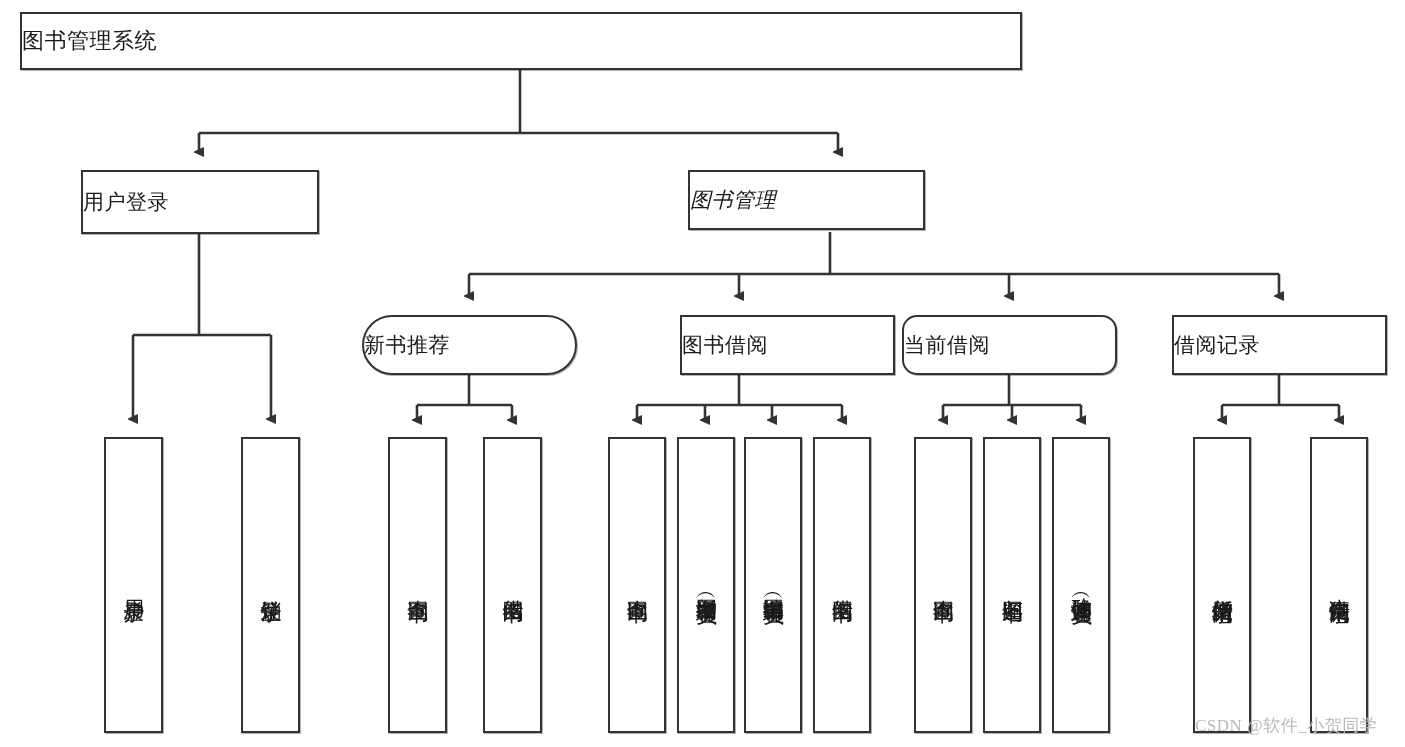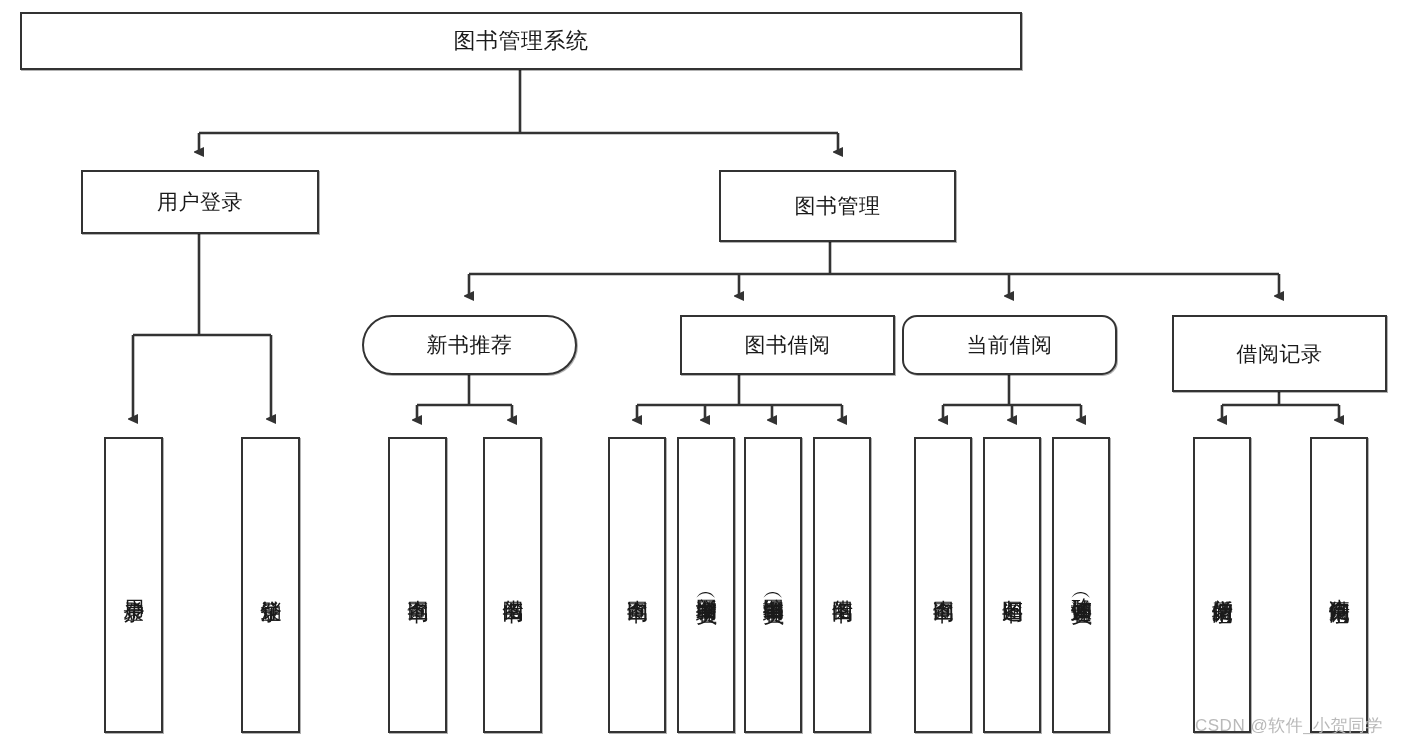--- a/index.html
+++ b/index.html
@@ -23,21 +23,20 @@
     height: 747px;
     pointer-events: none;
   }
   .node {
     position: absolute;
     box-sizing: border-box;
     border: 2px solid #333333;
     background: #ffffff;
     display: flex;
     align-items: center;
-    justify-content: center;
     color: #1a1a1a;
     box-shadow: 1px 1px 0 rgba(0,0,0,0.30);
   }
   .node-h {
     font-size: 21px;
     letter-spacing: 0.5px;
     white-space: nowrap;
   }
   .node-root { font-size: 22px; }
   .node-v {
@@ -55,21 +54,21 @@
     writing-mode: vertical-rl;
     text-orientation: upright;
     display: block;
   }
   .watermark {
     position: absolute;
     font-size: 17px;
     color: #b9b9b9;
     white-space: nowrap;
     letter-spacing: 0.5px;
-    font-family: Liberation Sans, sans-serif;
+    font-family: Liberation Serif, serif;
   }
 </style>
 </head>
 <body>
 
 <div id="canvas">
 
   <svg id="wires" viewBox="0 0 1405 747">
     <defs>
       <marker id="arrow" markerWidth="10" markerHeight="10" refX="5" refY="5" orient="auto" markerUnits="userSpaceOnUse">
@@ -121,37 +120,37 @@
   </svg>
 
   <div class="node node-h node-root" style="left:20px; top:12px; width:1002px; height:58px;">
     <span>图书管理系统</span>
   </div>
 
   <div class="node node-h" style="left:81px; top:170px; width:238px; height:64px;">
     <span>用户登录</span>
   </div>
 
-  <div class="node node-h" style="left:719px; top:170px; width:237px; height:72px;">
+  <div class="node node-h" style="left:688px; top:170px; width:237px; height:60px;font-style:italic;">
     <span>图书管理</span>
   </div>
 
   <div class="node node-h" style="left:362px; top:315px; width:215px; height:60px;border-radius:30px;">
     <span>新书推荐</span>
   </div>
 
   <div class="node node-h" style="left:632px; top:315px; width:215px; height:60px;margin-left:48px;">
     <span>图书借阅</span>
   </div>
 
   <div class="node node-h" style="left:902px; top:315px; width:215px; height:60px;border-radius:15px;">
     <span>当前借阅</span>
   </div>
 
-  <div class="node node-h" style="left:1172px; top:315px; width:215px; height:77px;">
+  <div class="node node-h" style="left:1172px; top:315px; width:215px; height:60px;">
     <span>借阅记录</span>
   </div>
 
   <div class="node node-v" style="left:104px; top:437px; width:59px; height:296px;">
     <span class="vtext">用户登录</span>
   </div>
   <div class="node node-v" style="left:241px; top:437px; width:59px; height:296px;">
     <span class="vtext">注销登录</span>
   </div>
 

